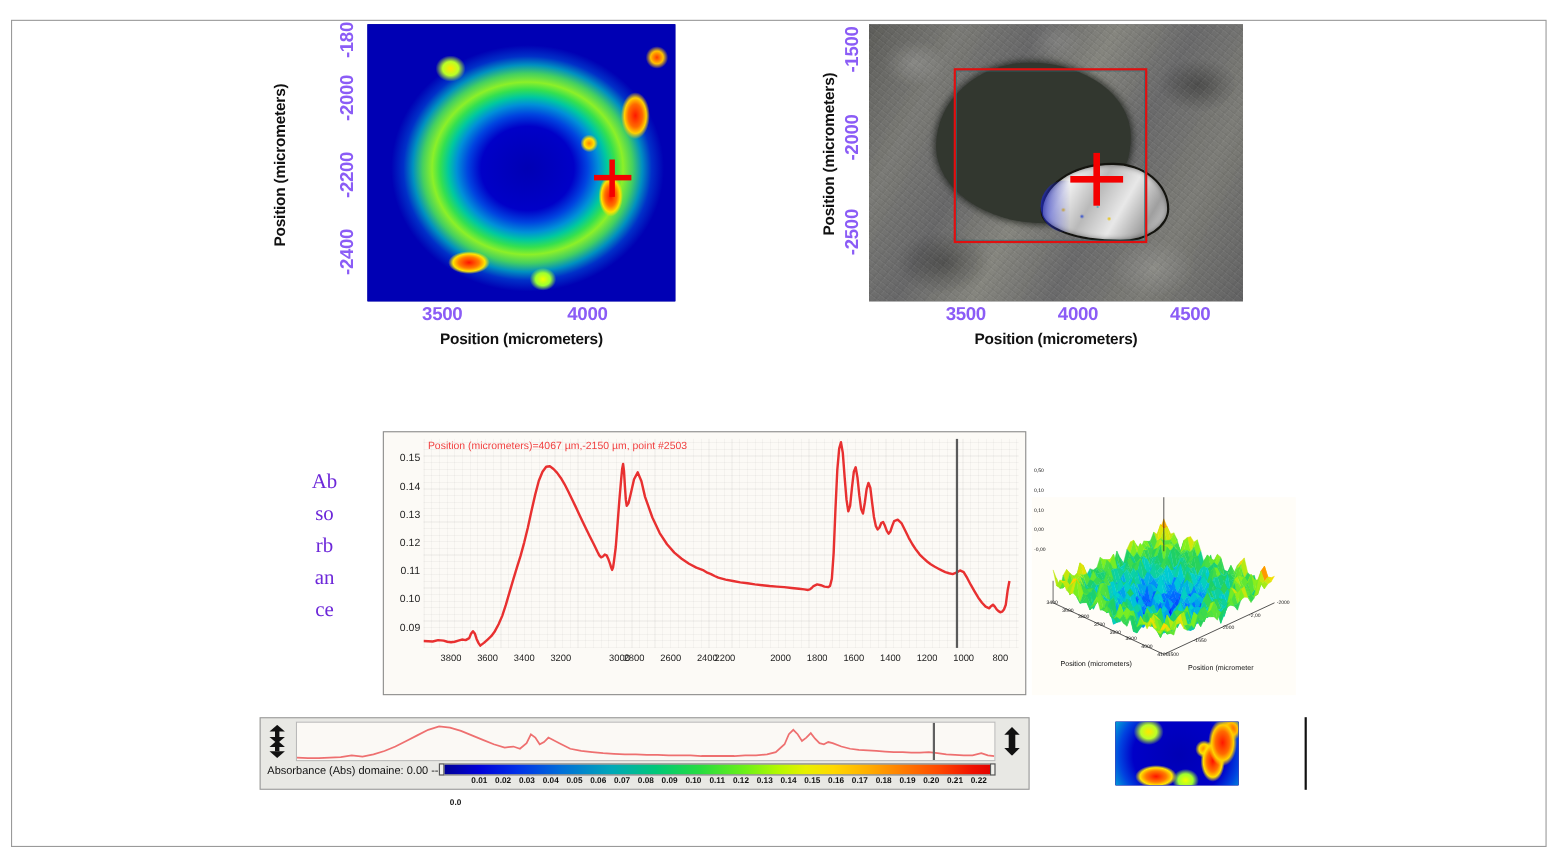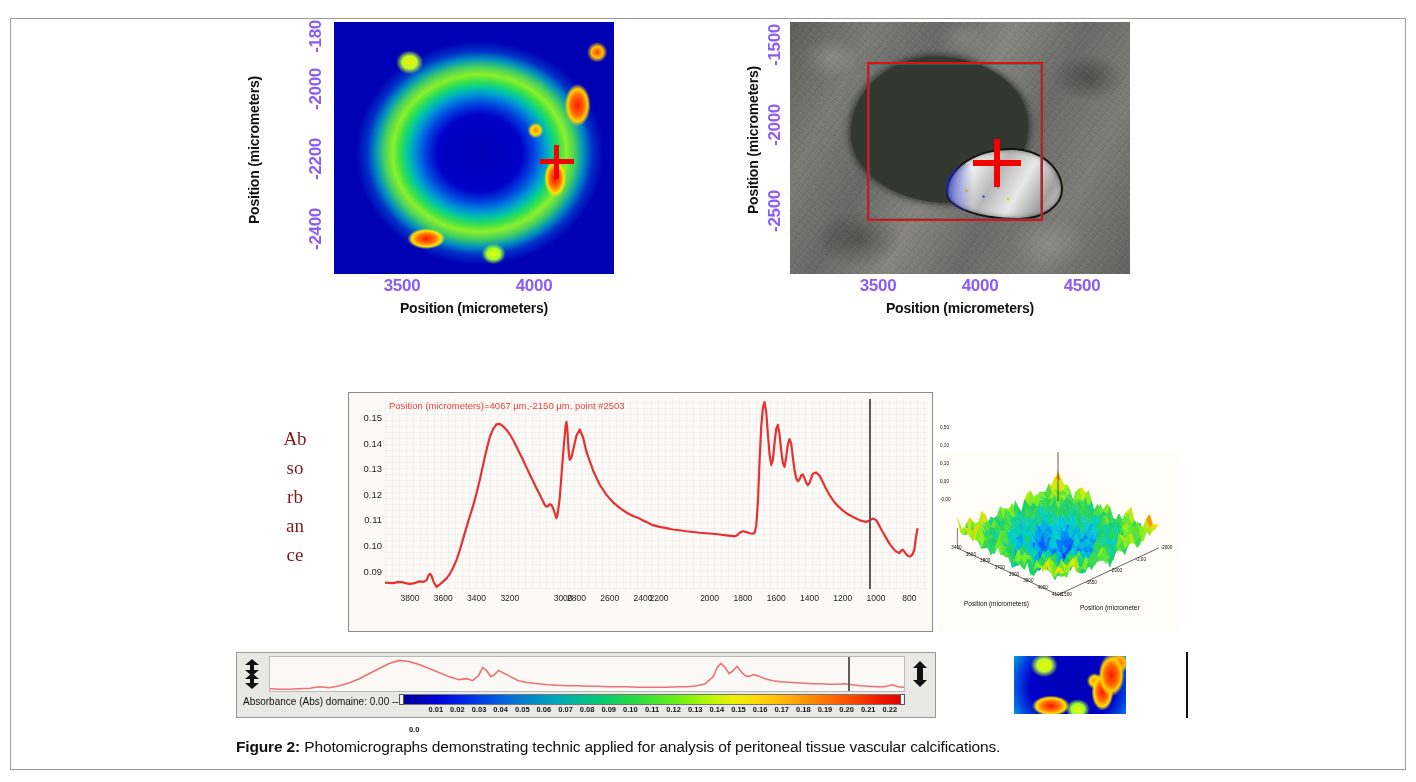--- a/index.html
+++ b/index.html
@@ -91,21 +91,21 @@
   .micro-cross i.v{left:-3px;top:-24px;width:6px;height:48px;}
   #panelB .ylab{left:0px;top:44px;}
   #panelB .yticks{left:6px;top:0px;width:36px;height:252px;}
   #panelB .yticks span{position:absolute;right:2px;}
   #panelB .xticks{left:45px;top:254px;width:340px;height:22px;}
   #panelB .xticks span{position:absolute;transform:translateX(-50%);}
   #panelB .xlab{left:45px;top:278px;width:340px;text-align:center;}
 
   
   #abs-title{left:272px;top:424px;width:46px;text-align:center;
-     font-family:"Liberation Serif",serif;font-size:19px;line-height:29px;color:#7f1d1d;}
+     font-family:"Liberation Serif",serif;font-size:19px;line-height:29px;color:#6d28d9;}
   #abs-title span{display:block;}
 
   
   #spectrum{left:348px;top:392px;width:585px;height:240px;background:#fcfaf6;border:1px solid #8b8b8b;box-sizing:border-box;}
   #spectrum .specinner{position:absolute;left:36px;top:6px;right:6px;bottom:42px;}
   #spectrum .grid-tex{position:absolute;inset:0;
      background-image:repeating-linear-gradient(0deg,rgba(0,0,0,.035) 0 1px,rgba(0,0,0,0) 1px 6px),
                       repeating-linear-gradient(90deg,rgba(0,0,0,.03) 0 1px,rgba(0,0,0,0) 1px 7px);}
   #spectrum svg{position:absolute;inset:0;width:100%;height:100%;}
   .spec-anno{position:absolute;left:40px;top:7px;font-size:9.5px;color:#f04040;white-space:nowrap;
@@ -1446,17 +1446,13 @@
       </div>
     </div>
   </div>
 
   <div class="abs" id="thumb-wrap">
     <div id="thumb">
       <div class="jetmap"></div>
     </div>
   </div>
 
-  <div class="abs" id="caption">
-    <b>Figure 2:</b>
-    <span>Photomicrographs demonstrating technic applied for analysis of peritoneal tissue vascular calcifications.</span>
-  </div>
 </div>
 
 </body></html>

